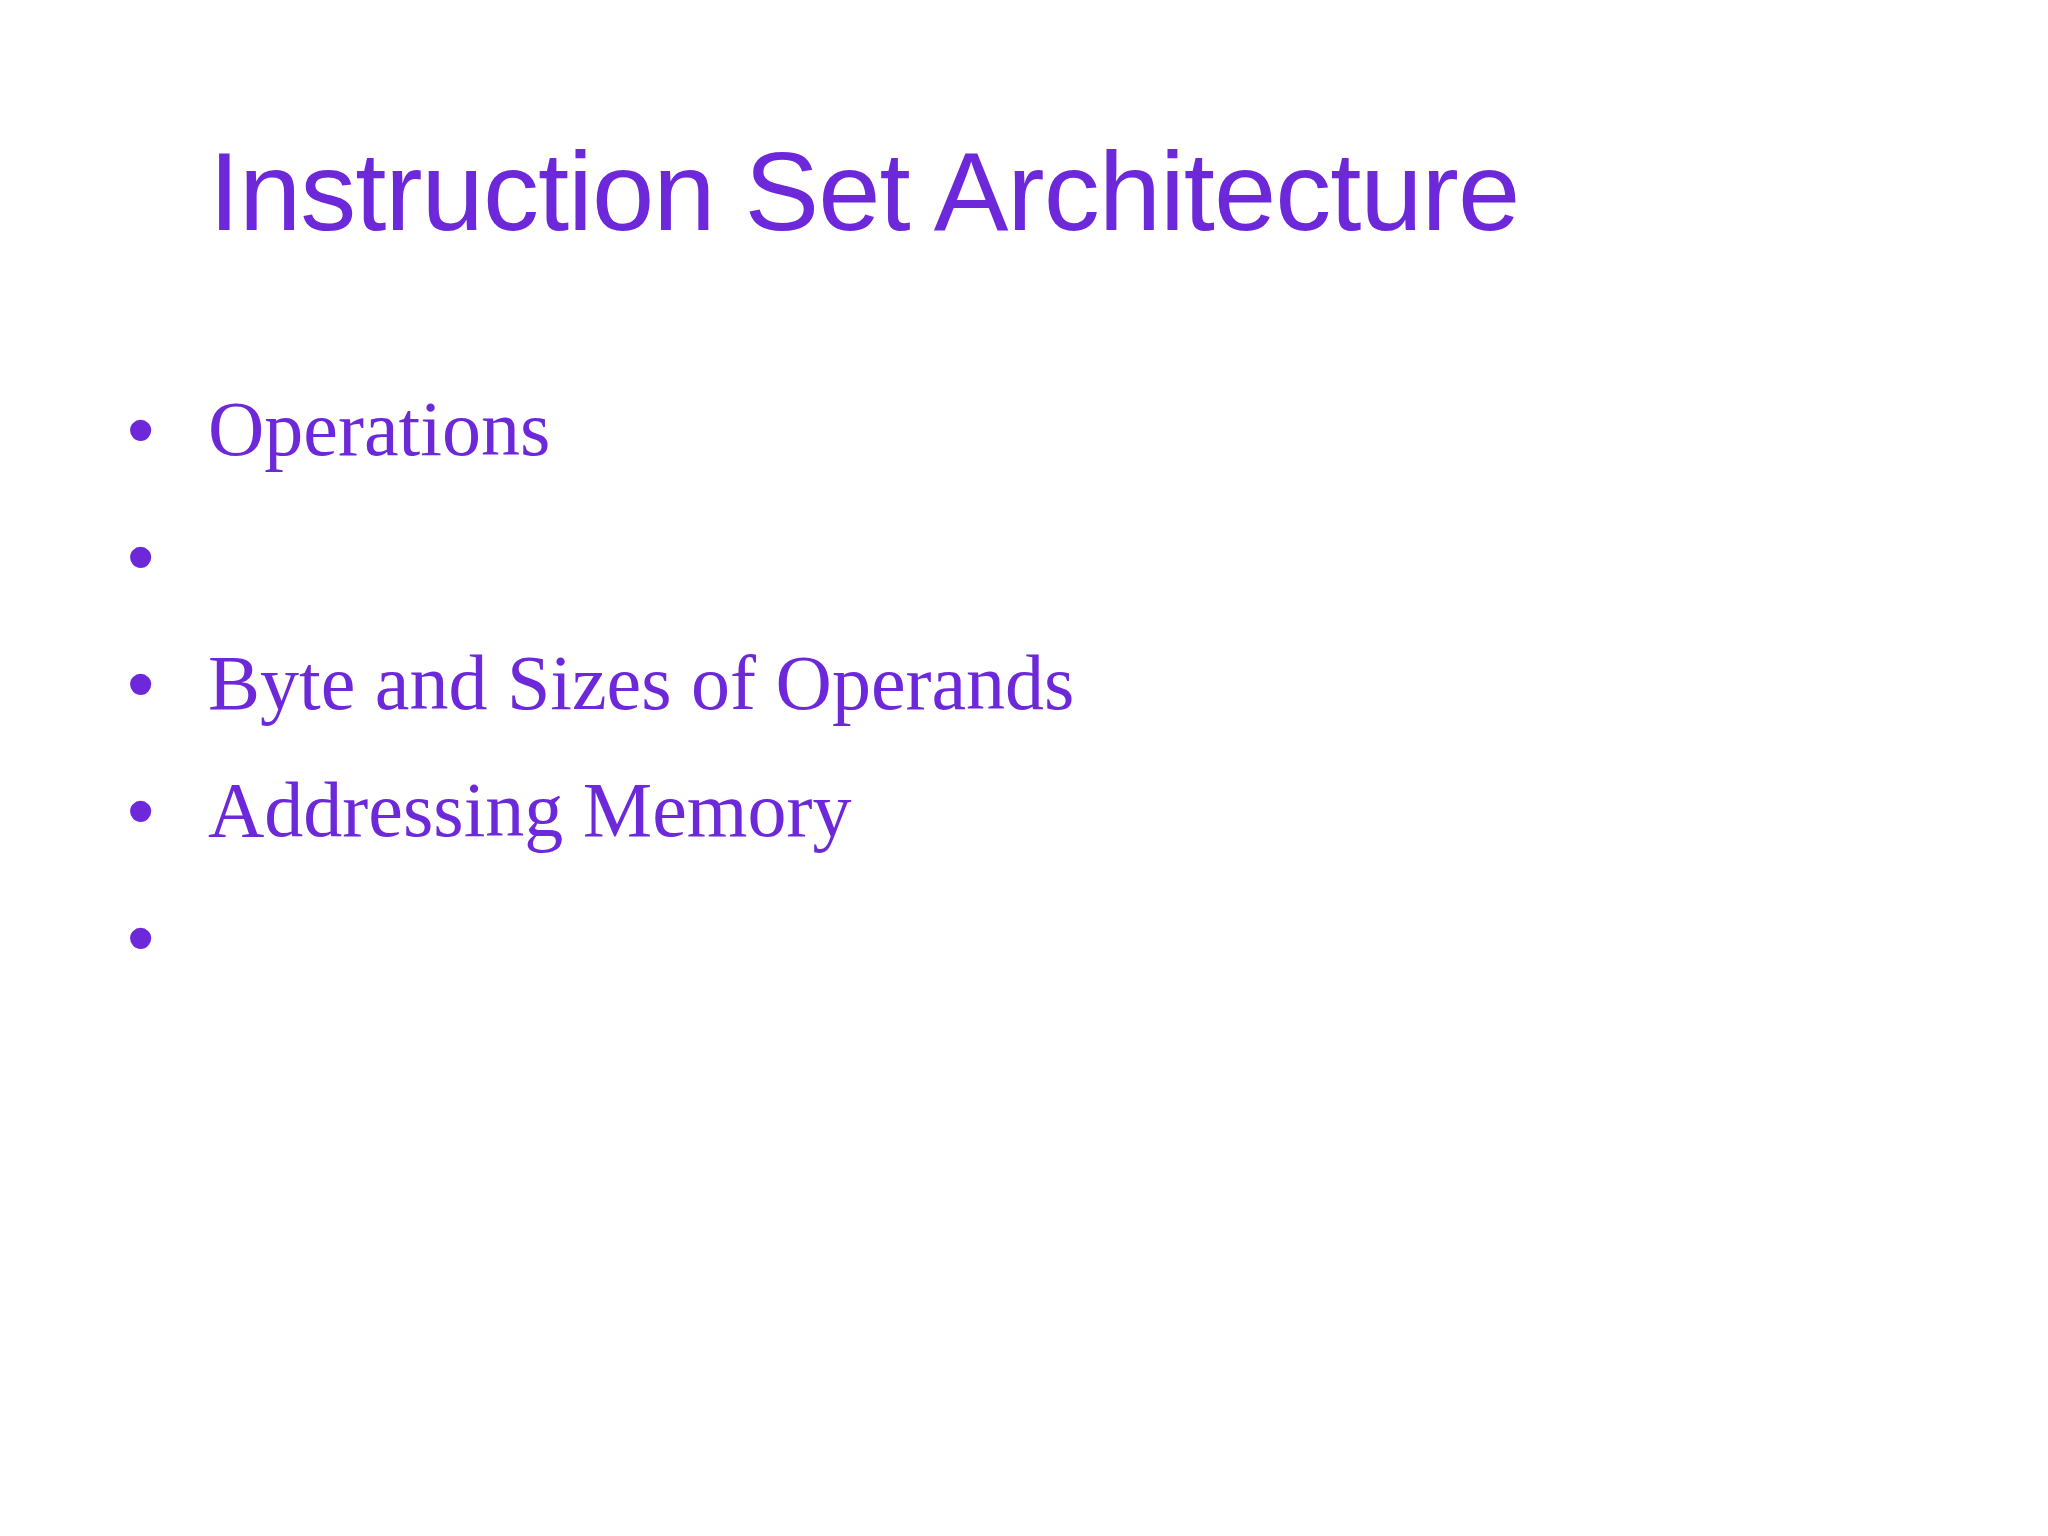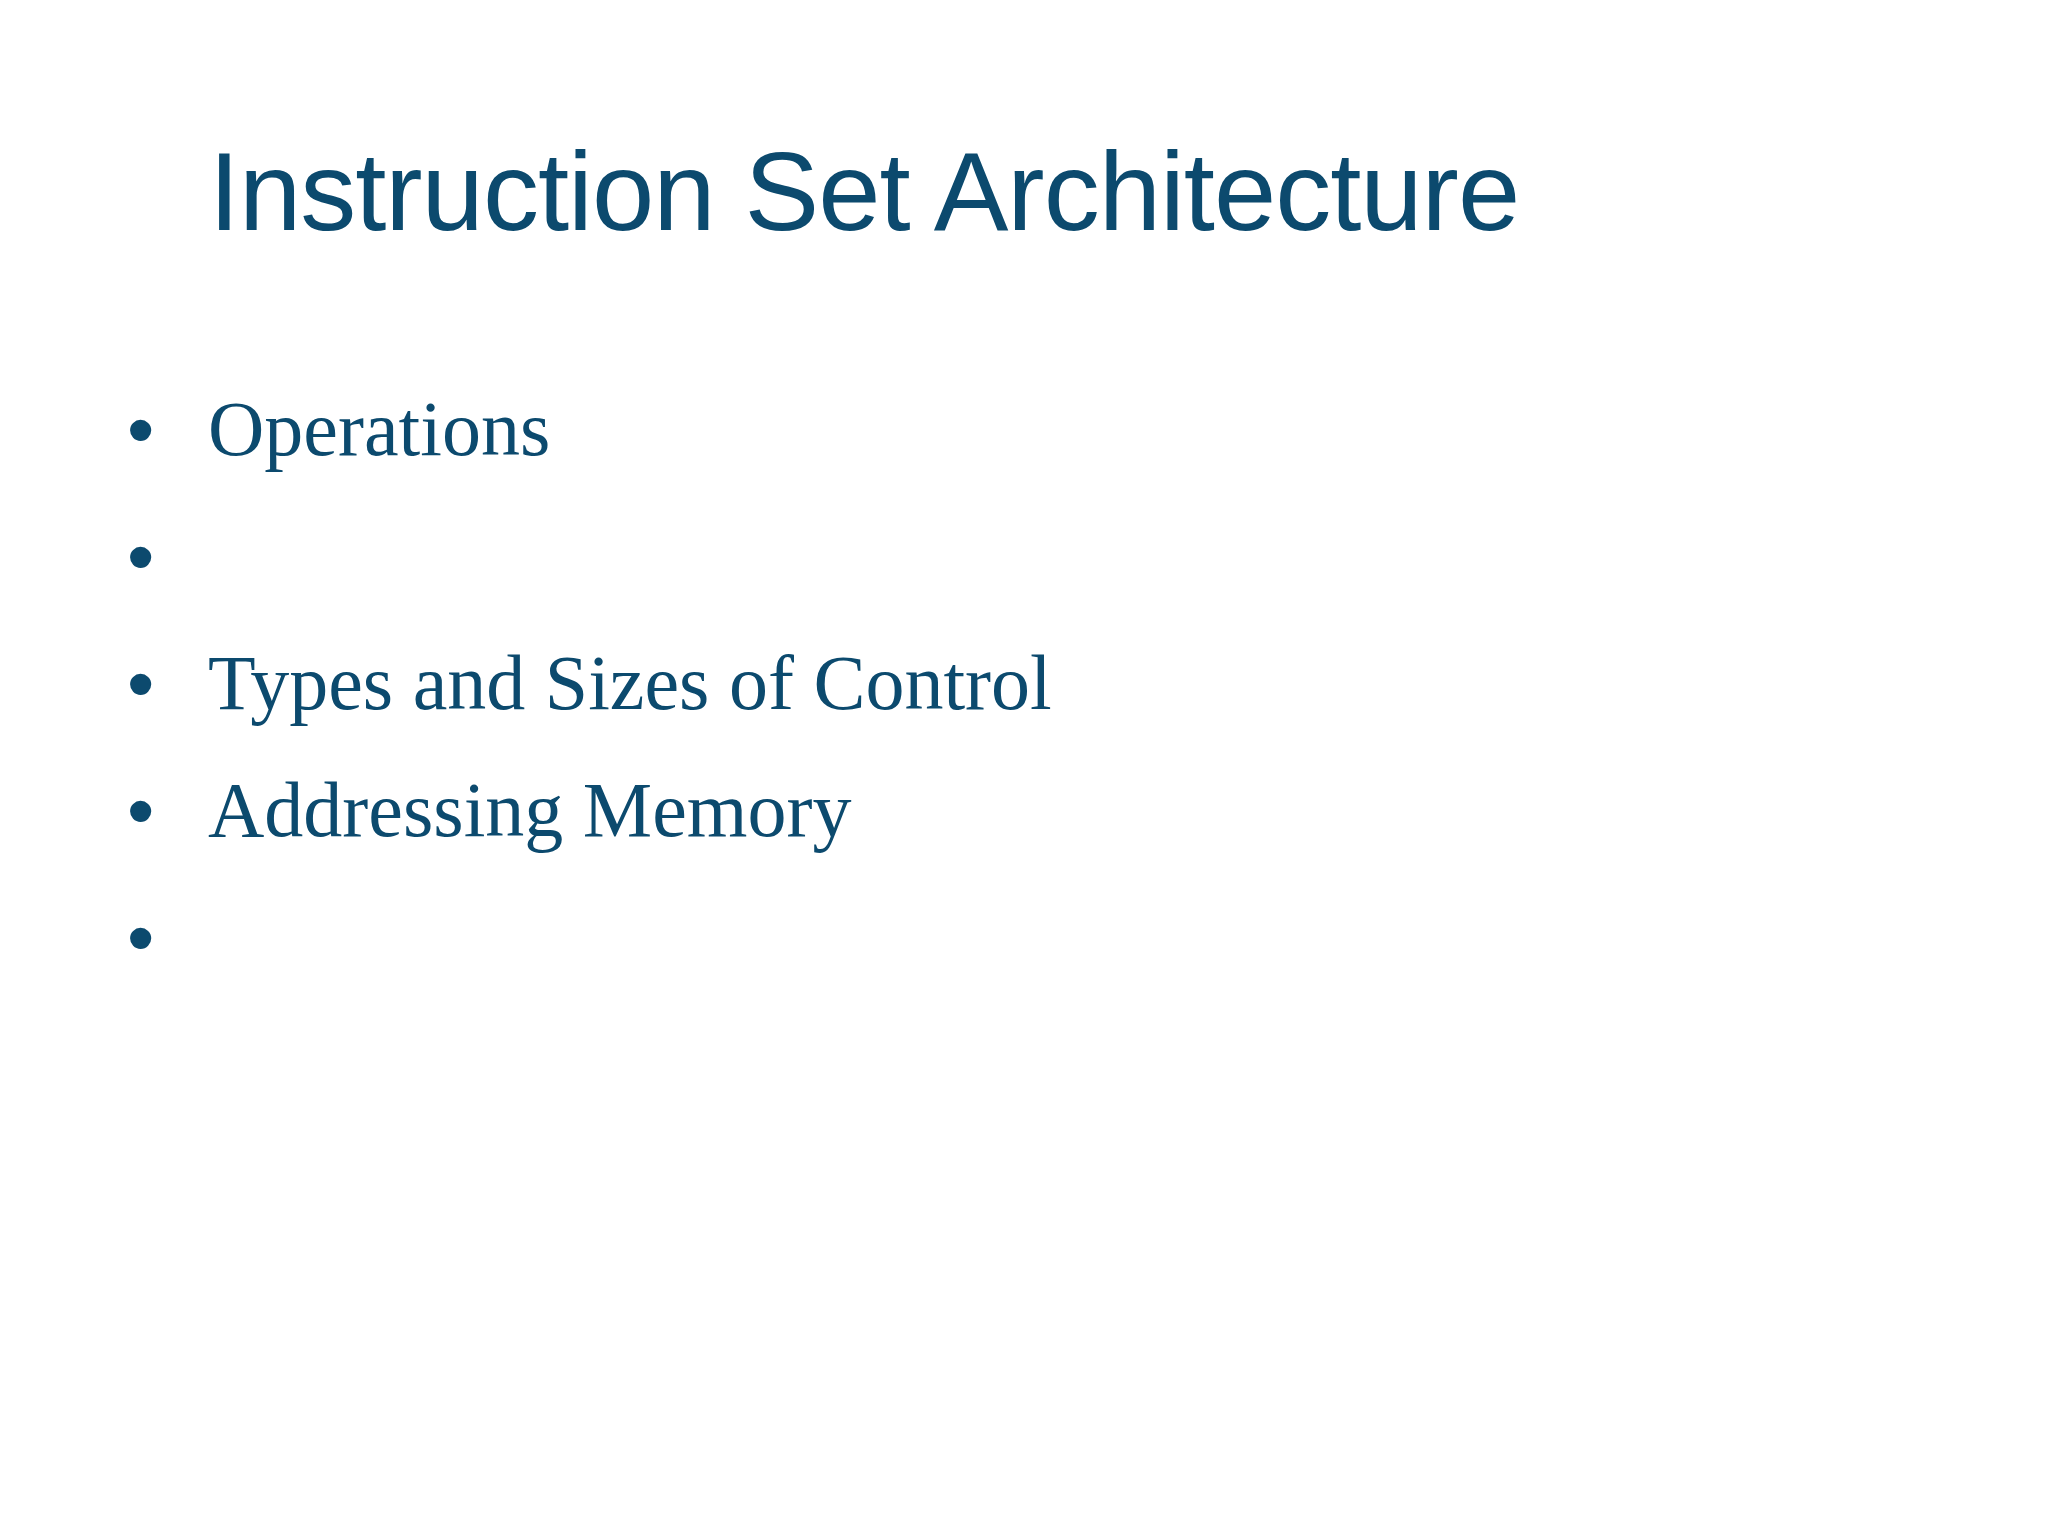--- a/index.html
+++ b/index.html
@@ -5,21 +5,21 @@
     html, body {
       margin: 0;
       padding: 0;
       background: #ffffff;
     }
     .slide {
       position: relative;
       width: 1728px;
       height: 1536px;
       background: #ffffff;
-      color: #0c4a6e;
+      color: #6d28d9;
       font-family: "Liberation Sans", "DejaVu Sans", sans-serif;
       overflow: hidden;
     }
     .slide-title {
       margin: 0;
       padding-top: 125px;
       text-align: center;
       font-size: 112px;
       font-weight: 400;
       line-height: 1.2;
@@ -62,21 +62,21 @@
       <span class="bullet-marker">•</span>
       <span class="bullet-text">Operations</span>
     </li>
 
     <li class="bullet-item">
       <span class="bullet-marker">•</span>
     </li>
 
     <li class="bullet-item">
       <span class="bullet-marker">•</span>
-      <span class="bullet-text">Types and Sizes of Control</span>
+      <span class="bullet-text">Byte and Sizes of Operands</span>
     </li>
 
     <li class="bullet-item">
       <span class="bullet-marker">•</span>
       <span class="bullet-text">Addressing Memory</span>
     </li>
 
     <li class="bullet-item">
       <span class="bullet-marker">•</span>
     </li>

